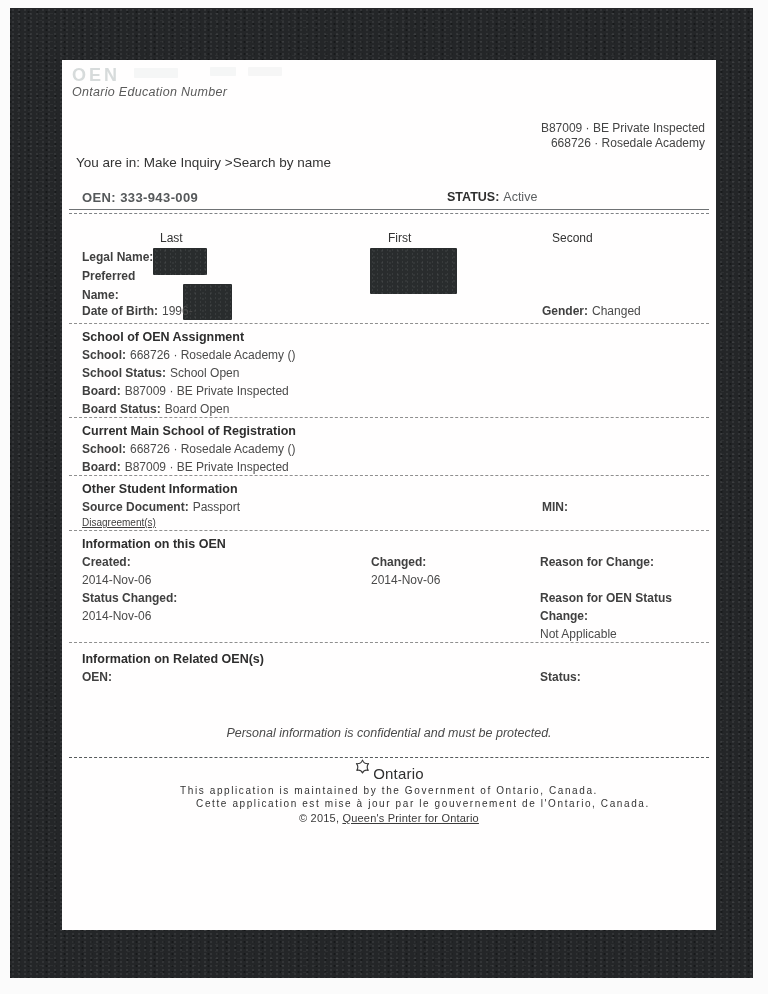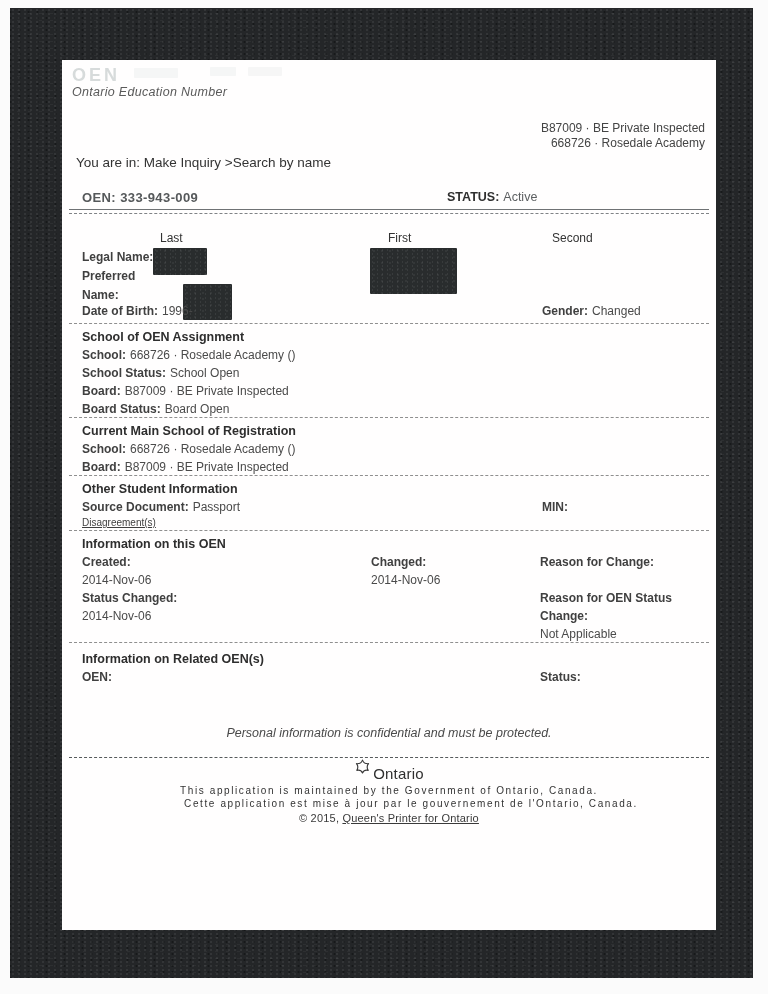--- a/index.html
+++ b/index.html
@@ -65,21 +65,21 @@
   .sep-footer { border-top:1px dashed #565a5c; height:0; width:calc(100% - 14px);
     left:7px; top:697px; }
 
   .ont-logo-row { left:0; top:700px; width:100%; display:flex; justify-content:center;
     align-items:flex-end; gap:2px; height:22px; }
   .ont-logo-row svg { margin-bottom:4px; }
   .ont-word { font-size:15px; color:#2f2f2f; letter-spacing:0.2px; }
   .footer-line { width:100%; text-align:center; font-size:10px; color:#333;
     letter-spacing:1.6px; }
   .footer-en { left:0; top:725px; }
-  .footer-fr { left:0; top:738px;padding-left:44px; }
+  .footer-fr { left:12px; top:738px;padding-left:44px; }
   .copyright { left:0; top:752px; width:100%; text-align:center; font-size:11px;
     color:#3a3a3a; letter-spacing:0.2px; }
   .uline { text-decoration:underline; color:#3a3a3a; cursor:pointer; }
   .link-disagree { font-size:10px; color:#3f3f3f; text-decoration:underline;
     cursor:pointer; }
 </style>
 </head>
 <body>
 
 <div class="stage">

